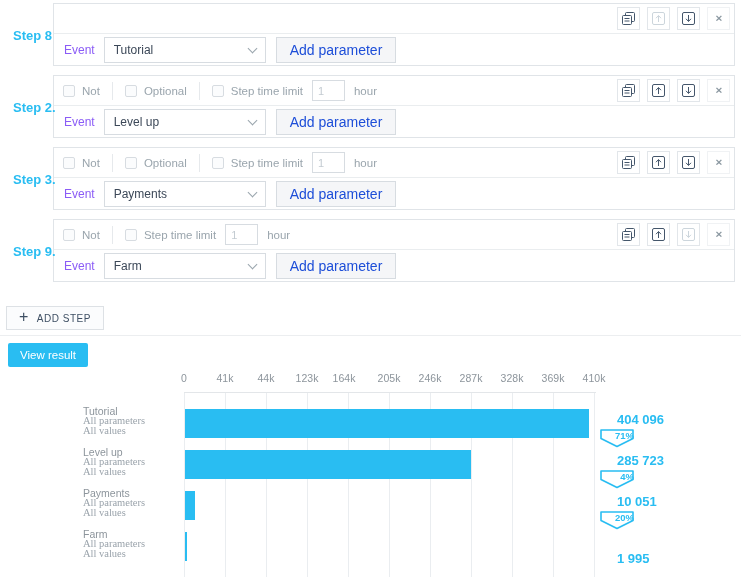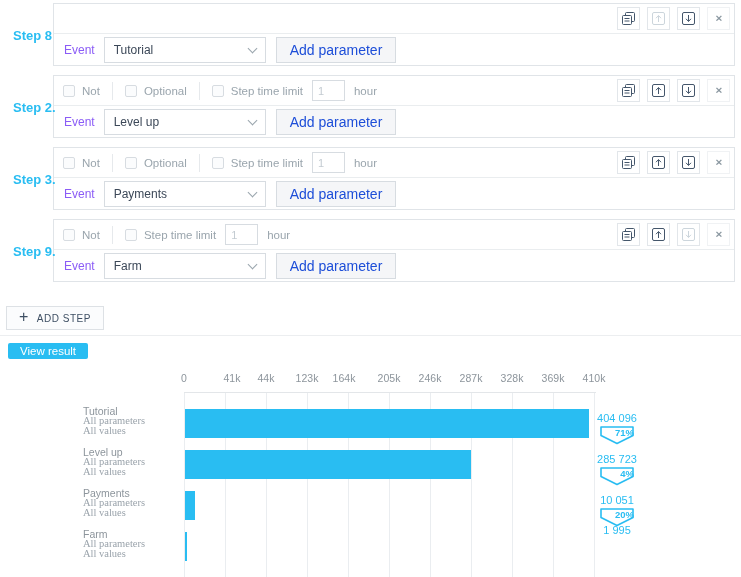--- a/index.html
+++ b/index.html
@@ -49,36 +49,36 @@
   .btn-light { height:26px; padding:0 13px; background:#f5f6f8; border:1px solid #d7dce1;
     font-size:14px; color:#1d4ed8; font-family:inherit; cursor:pointer; white-space:nowrap; }
 
   .add-step { margin:15px 0 0 6px; height:24px; display:inline-flex; align-items:center; gap:8px;
     padding:0 12px; border:1px solid #dde1e5; background:#fbfcfd; color:#3e4f63;
     font-size:10px; letter-spacing:.5px; font-family:inherit; cursor:pointer; }
   .add-step .plus { font-size:16px; font-weight:400; line-height:1; margin-top:-2px; }
 
   .sep { border:none; border-top:1px solid #eceef0; margin:5px 0 0 0; }
 
-  .view-result { margin:7px 0 0 8px; height:16px; padding:0 12px; background:var(--accent);
+  .view-result { margin:7px 0 0 8px; height:24px; padding:0 12px; background:var(--accent);
     border:none; border-radius:2px; color:#fff; font-size:11.5px; font-family:inherit; cursor:pointer; }
 
   
   .chart { position:absolute; left:0; top:370px; width:741px; height:207px; }
   .tick { position:absolute; top:2px; width:40px; text-align:center;
     font-size:10.5px; color:#8d959c; }
   .plot { position:absolute; left:184px; top:22px; width:412px; height:185px;
     border-top:1px solid #e3e6e9;
     background:repeating-linear-gradient(to right,#eaedf0 0,#eaedf0 1px,transparent 1px,transparent 41px); }
   .bar { position:absolute; left:1px; height:29px; background:var(--accent); }
   .row-label { position:absolute; left:83px; width:98px; }
   .row-label .t { font-size:10.5px; line-height:10px; color:#8d959c; }
   .row-label .s { font-size:10.5px; line-height:10px; color:#9aa3ab;font-family:Liberation Serif, serif; }
   .val-cell { position:absolute; left:596px; width:42px; text-align:center; }
-  .val-cell .num { font-size:11px; font-weight:normal; color:var(--accent); white-space:nowrap; }
+  .val-cell .num { font-size:13px; font-weight:bold; color:var(--accent); white-space:nowrap;padding-left:21px; }
   .badge { position:relative; width:34px; height:19px; margin:2px auto 0; }
   .badge svg { display:block; }
   .badge .pct { position:absolute; top:1px; left:0; right:0; text-align:right;
     font-size:9.5px; font-weight:bold; color:var(--accent); }
 </style>
 </head>
 <body>
 
 
 
@@ -299,21 +299,21 @@
 </button>
 
 <hr class="sep">
 
 <button class="view-result">View result</button>
 
 
 <div class="chart">
 
   <span class="tick" style="left:164px">0</span>
-  <span class="tick" style="left:212px">41k</span>
+  <span class="tick" style="left:205px">41k</span>
   <span class="tick" style="left:246px">44k</span>
   <span class="tick" style="left:287px">123k</span>
   <span class="tick" style="left:324px">164k</span>
   <span class="tick" style="left:369px">205k</span>
   <span class="tick" style="left:410px">246k</span>
   <span class="tick" style="left:451px">287k</span>
   <span class="tick" style="left:492px">328k</span>
   <span class="tick" style="left:533px">369k</span>
   <span class="tick" style="left:574px">410k</span>
 
@@ -365,20 +365,20 @@
   </div>
   <div class="val-cell" style="top:124px">
     <div class="num">10 051</div>
     <div class="badge">
       <svg width="34" height="19" viewBox="0 0 34 19">
           <polygon points="1,1 33,1 33,9.5 17,17.5 1,9.5" fill="#fff" stroke="#29bdf2" stroke-width="1.6" stroke-linejoin="round"></polygon>
         </svg>
       <span class="pct">20%</span>
     </div>
   </div>
-  <div class="val-cell" style="top:154px">
+  <div class="val-cell" style="top:181px">
     <div class="num">1 995</div>
   </div>
 
 </div>
 
 
 
 
 </body></html>

